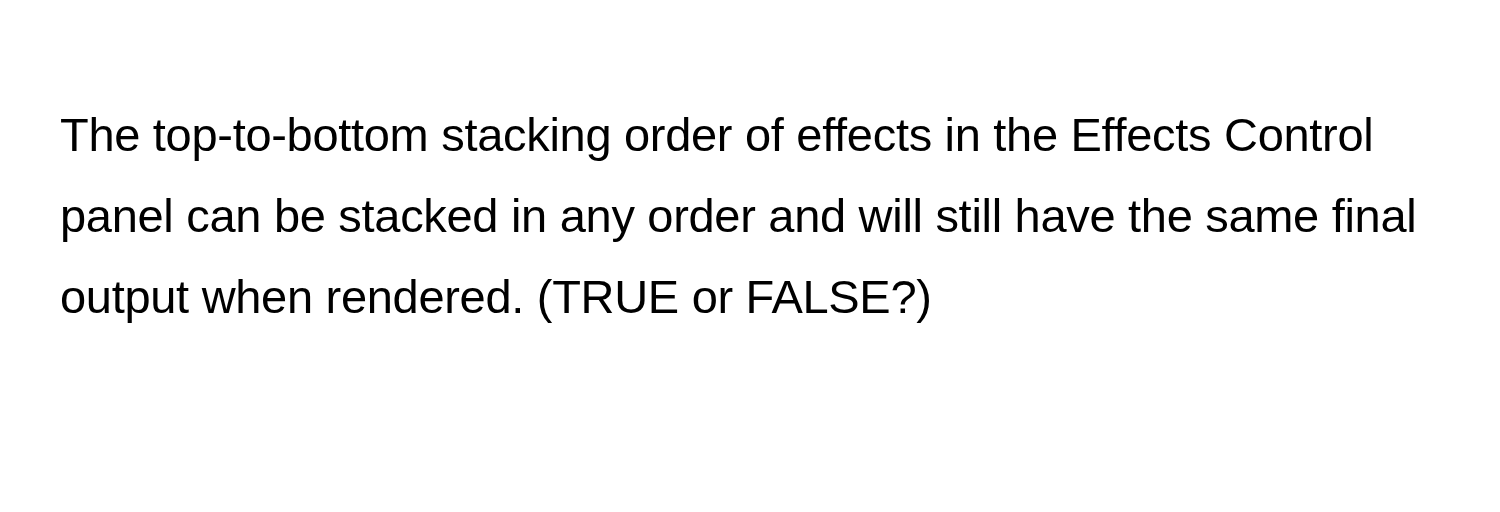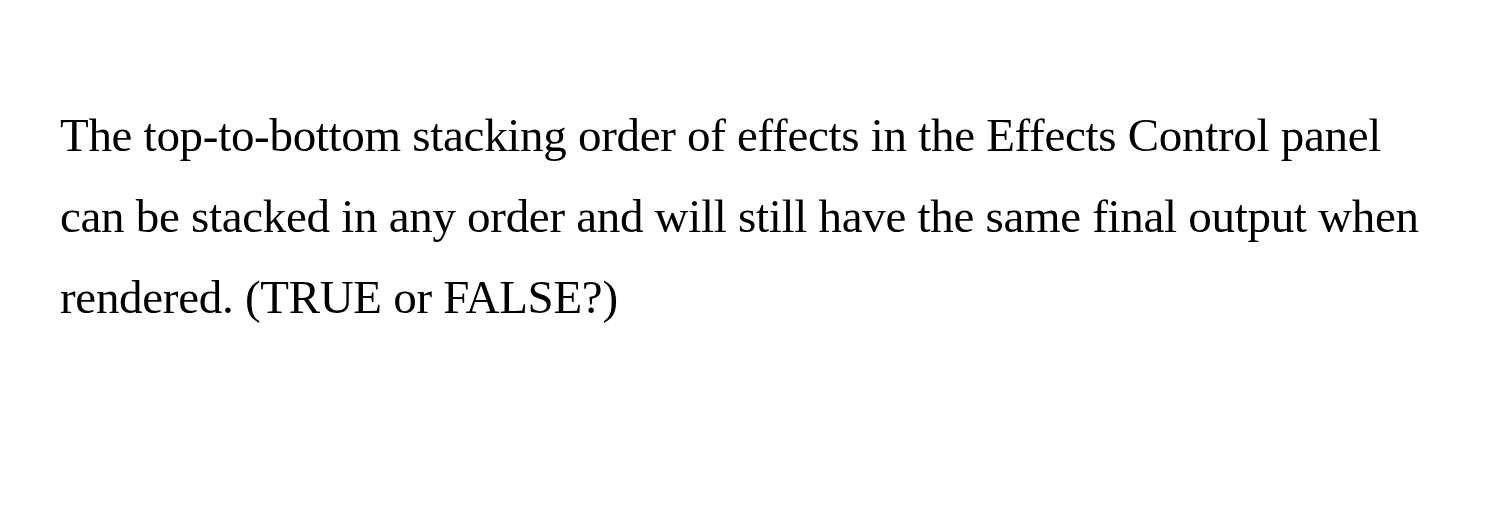--- a/index.html
+++ b/index.html
@@ -13,19 +13,18 @@
       background: #ffffff;
       font-family: -apple-system, BlinkMacSystemFont, "Segoe UI", Helvetica, Arial, sans-serif;
       padding: 95px 60px 60px 60px;
     }
     .question-text {
       font-size: 47px;
       line-height: 1.72;
       color: #000000;
       font-weight: 400;
       letter-spacing: -0.3px;
-      font-family: Liberation Serif, serif;
     }
   </style>
 </head>
 <body>
 
 <div class="question-text">The top-to-bottom stacking order of effects in the Effects Control panel can be stacked in any order and will still have the same final output when rendered. (TRUE or FALSE?)</div>
 
 </body></html>

